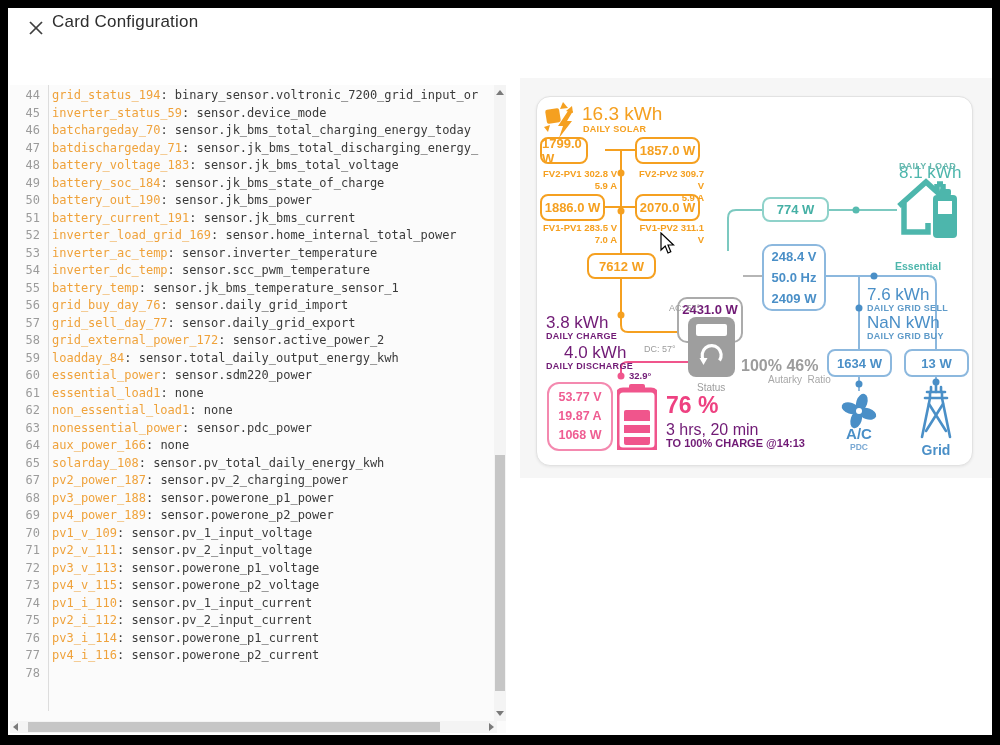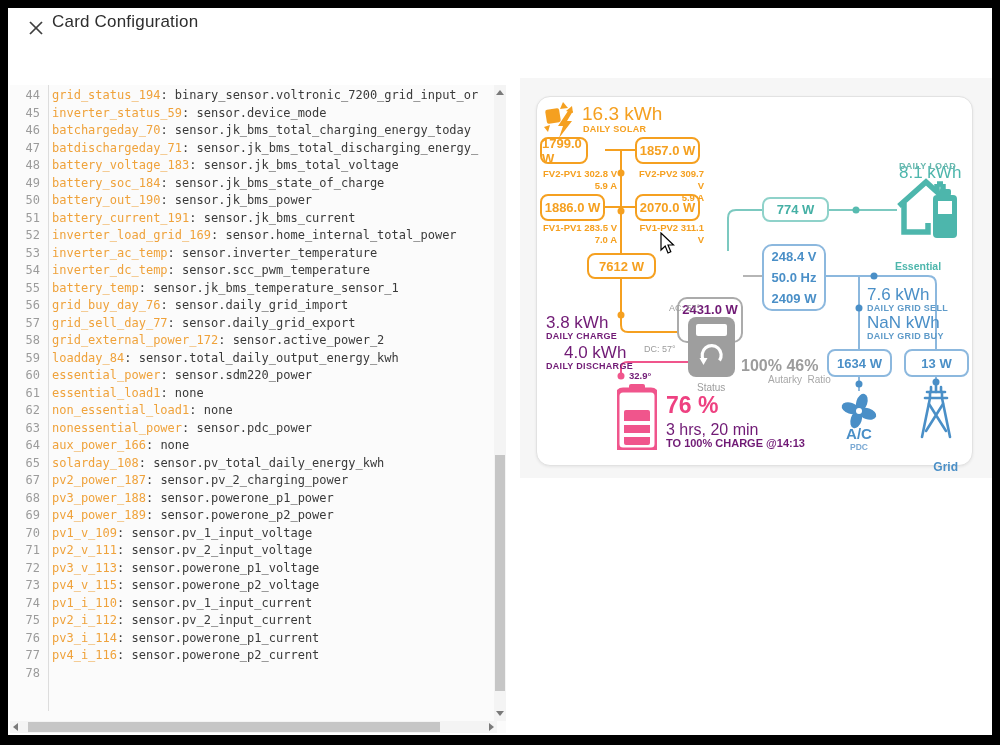--- a/index.html
+++ b/index.html
@@ -272,28 +272,33 @@
         <g stroke="#4a8fc7" stroke-width="2.6" fill="none" stroke-linecap="round">
           <path d="M22 2 V9 M17 4 V9 M27 4 V9"></path>
           <path d="M13 9 H31"></path>
           <path d="M16 9 V15 M28 9 V15"></path>
           <path d="M11 15 H33"></path>
           <path d="M16 15 L8 54 M28 15 L36 54"></path>
           <path d="M15 21 L32 48 M29 21 L12 48"></path>
         </g>
       </svg>
     </div>
-    <div class="abs bl" style="left:377px;top:363px;width:44px;text-align:right;font-size:12px;font-weight:bold;">Grid</div>
+    <div class="abs bl" style="left:377px;top:345px;width:44px;text-align:center;font-size:14px;font-weight:bold;">Grid</div>
 
     <div class="abs pk kwh" style="left:9px;top:216px;">3.8 kWh</div>
     <div class="abs pk sublabel" style="left:9px;top:234px;">DAILY CHARGE</div>
     <div class="abs pk kwh" style="left:27px;top:246px;text-align:center;">4.0 kWh</div>
     <div class="abs pk sublabel" style="left:9px;top:264px;">DAILY DISCHARGE</div>
     <div class="abs pk" style="left:92px;top:273px;font-size:9.5px;font-weight:bold;">32.9°</div>
 
+    <div class="box b-pink" style="left:10px;top:285px;width:66px;height:69px;font-size:12.5px;line-height:19px;">
+      <span>53.77 V</span>
+      <span>19.87 A</span>
+      <span>1068 W</span>
+    </div>
 
     <div class="abs" style="left:80px;top:287px;width:40px;height:66px;">
       <svg width="40" height="66" viewBox="0 0 40 66">
         <rect x="12" y="0" width="16" height="8" rx="2" fill="#f0558c"></rect>
         <rect x="0" y="6" width="40" height="60" rx="6" fill="#fff" stroke="#f0558c" stroke-width="5"></rect>
         <rect x="7" y="26" width="26" height="35" rx="2" fill="#f0558c"></rect>
         <rect x="7" y="37" width="26" height="4" fill="#fff"></rect>
         <rect x="7" y="49" width="26" height="4" fill="#fff"></rect>
       </svg>
     </div>

